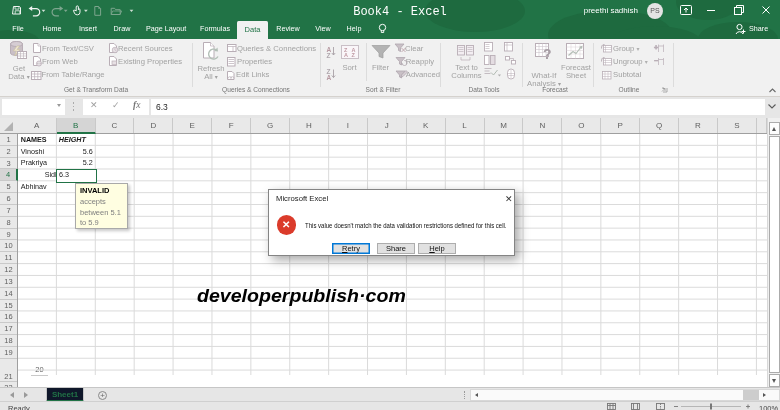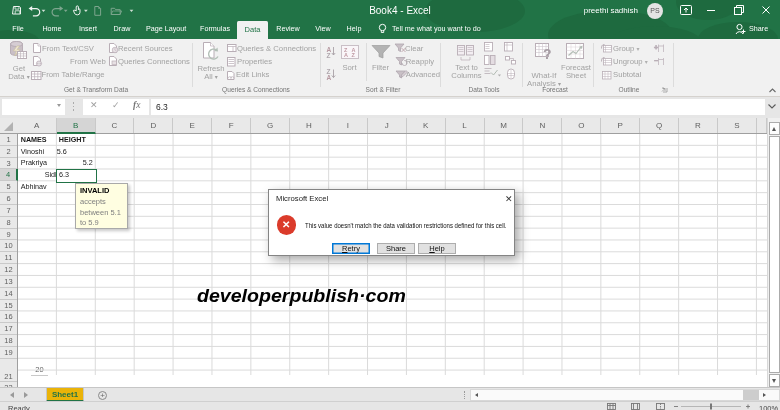--- a/index.html
+++ b/index.html
@@ -2,21 +2,21 @@
 <html><head>
 <meta charset="utf-8">
 <style>
 * { margin:0; padding:0; box-sizing:border-box; }
 html,body { width:780px; height:410px; overflow:hidden; }
 body { font-family:"Liberation Sans", sans-serif; position:relative; background:#fff; }
 
 
 #greenhead { position:absolute; top:0; left:0; width:780px; height:39px; background:#217346; overflow:hidden; }
 .blob { position:absolute; background:#1e6a3f; border-radius:50%; }
-#booktitle { position:absolute; top:5px; left:300px; width:200px; text-align:center; font-size:10px; color:#fff; }
+#booktitle { position:absolute; top:5px; left:300px; width:200px; text-align:center; font-size:12px; color:#fff;font-family:Liberation Mono, monospace; }
 .tab { position:absolute; top:21px; height:18px; font-size:7.2px; color:#fff; text-align:center; line-height:16px; white-space:nowrap; }
 #datatab { position:absolute; top:21px; left:237px; width:31px; height:18px; background:#f1f1f1; color:#217346; font-size:7.5px; text-align:center; line-height:17px; border-radius:1.5px 1.5px 0 0; }
 
 
 #ribbon { position:absolute; top:39px; left:0; width:780px; height:58px; background:#f1f1f1; border-bottom:1px solid #d5d2ce; }
 .rsep { position:absolute; top:4px; width:1px; height:44px; background:#dcdcdc; }
 .rlabel { position:absolute; top:47px; width:120px; font-size:6.6px; color:#757575; text-align:center; white-space:nowrap; }
 .rsmall { position:absolute; font-size:7.7px; color:#a2a2a2; white-space:nowrap; height:9px; line-height:9px; }
 .rbig { position:absolute; font-size:7.7px; color:#a2a2a2; text-align:center; white-space:nowrap; line-height:8.2px; }
 
@@ -104,21 +104,20 @@
   </div>
   <div class="tab" style="left:-2px;width:40px;">File</div>
   <div class="tab" style="left:32px;width:40px;">Home</div>
   <div class="tab" style="left:68px;width:40px;">Insert</div>
   <div class="tab" style="left:102px;width:40px;">Draw</div>
   <div class="tab" style="left:146px;width:40px;">Page Layout</div>
   <div class="tab" style="left:195px;width:40px;">Formulas</div>
   <div class="tab" style="left:268px;width:40px;">Review</div>
   <div class="tab" style="left:303px;width:40px;">View</div>
   <div class="tab" style="left:334px;width:40px;">Help</div>
-  <div class="tab" style="left:392px;width:120px;text-align:left;">Tell me what you want to do</div>
   <div class="tab" style="left:749px;width:26px;text-align:left;">Share</div>
   <svg width="780" height="39" style="position:absolute;top:0;left:0;">
     <g stroke="#fff" fill="none" stroke-width="1">
       <circle cx="382.5" cy="27.5" r="3.2"></circle>
       <path d="M381.3 30.5 v2 h2.4 v-2" stroke-width="0.9"></path>
       <circle cx="739.5" cy="27" r="2.6"></circle>
       <path d="M736 34 a3.8 3.8 0 0 1 7 0 M741.5 31.5 h4 M743.5 29.5 v4"></path>
     </g>
   </svg>
 </div>
@@ -128,24 +127,24 @@
   <div class="rsep" style="left:192px;"></div>
   <div class="rsep" style="left:320px;"></div>
   <div class="rsep" style="left:366px;height:38px;"></div>
   <div class="rsep" style="left:440px;"></div>
   <div class="rsep" style="left:522px;"></div>
   <div class="rsep" style="left:593px;"></div>
   <div class="rsep" style="left:673px;"></div>
 
   <div class="rbig" style="left:2px;top:26px;width:34px;">Get<br>Data <span style="font-size:6px;">▾</span></div>
   <div class="rsmall" style="left:42px;top:5px;">From Text/CSV</div>
-  <div class="rsmall" style="left:42px;top:18px;margin-left:28px;">From Web</div>
+  <div class="rsmall" style="left:42px;top:18px;">From Web</div>
   <div class="rsmall" style="left:41.5px;top:31px;">From Table/Range</div>
   <div class="rsmall" style="left:118px;top:5px;">Recent Sources</div>
-  <div class="rsmall" style="left:118px;top:18px;">Queries Connections</div>
+  <div class="rsmall" style="left:118px;top:18px;">Existing Properties</div>
   <div class="rlabel" style="left:36px;">Get &amp; Transform Data</div>
 
   <div class="rbig" style="left:191px;top:26px;width:40px;">Refresh<br>All <span style="font-size:6px;">▾</span></div>
   <div class="rsmall" style="left:237px;top:5px;">Queries &amp; Connections</div>
   <div class="rsmall" style="left:237px;top:18px;">Properties</div>
   <div class="rsmall" style="left:236px;top:31px;">Edit Links</div>
   <div class="rlabel" style="left:196px;">Queries &amp; Connections</div>
 
   <div class="rbig" style="left:333px;top:25px;width:33px;">Sort</div>
   <div class="rbig" style="left:364px;top:25px;width:33px;">Filter</div>
@@ -328,23 +327,23 @@
     <div class="rh" style="top:177.45px;height:11.83px;line-height:12px;">16</div>
     <div class="rh" style="top:189.28px;height:11.83px;line-height:12px;">17</div>
     <div class="rh" style="top:201.11px;height:11.83px;line-height:12px;">18</div>
     <div class="rh" style="top:212.94px;height:11.83px;line-height:12px;">19</div>
     <div class="rh" style="top:230px;height:11.83px;line-height:12px;margin-left:31px;">20</div>
     <div class="rh" style="top:236.60px;height:11.83px;line-height:12px;">21</div>
     <div class="rh" style="top:248.43px;height:11.83px;line-height:12px;">22</div>
   </div>
   <div id="cells">
     <div class="cell" style="left:2.7px;top:0.7px;font-weight:bold;">NAMES</div>
-    <div class="cell" style="left:40.7px;top:0.7px;font-weight:bold;">HEIGHT</div>
+    <div class="cell" style="left:40.7px;top:0.7px;font-weight:bold;font-style:italic;">HEIGHT</div>
     <div class="cell" style="left:2.7px;top:12.5px;">Vinoshi</div>
-    <div class="cell" style="left:38.65px;top:12.5px;width:36px;text-align:left;">5.6</div>
+    <div class="cell" style="left:38.65px;top:12.5px;width:36px;text-align:right;">5.6</div>
     <div class="cell" style="left:2.7px;top:24.3px;">Prakriya</div>
     <div class="cell" style="left:38.65px;top:24.3px;width:36px;text-align:right;">5.2</div>
     <div class="cell" style="left:2.7px;top:36.2px;padding-left:24px;">Sidharth</div>
     <div class="cell" style="left:2.7px;top:48px;">Abhinav</div>
     <div style="position:absolute;left:38px;top:35px;width:40.5px;height:13.5px;border:1.5px solid #217346;background:#fff;"></div>
     <div class="cell" style="left:41px;top:36.2px;">6.3</div>
   </div>
 </div>
 <div id="vscroll">
   <div class="sbtn" style="left:1px;top:4px;width:11px;height:13px;"></div>
@@ -364,21 +363,21 @@
   <div class="dbtn" style="left:63px;border:1px solid #0078d7;box-shadow:inset 0 0 0 0.5px #0078d7;"><u>R</u>etry</div>
   <div class="dbtn" style="left:108px;">Share</div>
   <div class="dbtn" style="left:149px;"><u>H</u>elp</div>
 </div>
 
 <div id="wm">developerpublish·com</div>
 
 <div id="tabbar">
   <div style="position:absolute;left:10px;top:4px;width:0;height:0;border-top:3px solid transparent;border-bottom:3px solid transparent;border-right:4px solid #9a9a9a;"></div>
   <div style="position:absolute;left:24px;top:4px;width:0;height:0;border-top:3px solid transparent;border-bottom:3px solid transparent;border-left:4px solid #9a9a9a;"></div>
-  <div style="position:absolute;left:46px;top:0px;width:38px;height:14px;background:#eab308;border-left:1px solid #c6c6c6;border-right:1px solid #c6c6c6;border-bottom:2px solid #217346;color:#217346;font-weight:bold;font-size:8px;text-align:center;line-height:13px;">Sheet1</div>
+  <div style="position:absolute;left:46px;top:0px;width:38px;height:14px;background:#0f172a;border-left:1px solid #c6c6c6;border-right:1px solid #c6c6c6;border-bottom:2px solid #217346;color:#217346;font-weight:bold;font-size:8px;text-align:center;line-height:13px;">Sheet1</div>
   <div style="position:absolute;left:98px;top:2.5px;width:9px;height:9px;border-radius:50%;border:1px solid #8a8a8a;color:#6a6a6a;font-size:8px;text-align:center;line-height:7px;">+</div>
   <div style="position:absolute;left:464px;top:3px;width:1.5px;height:8px;border-left:1.5px dotted #9a9a9a;"></div>
   <div style="position:absolute;left:470px;top:1px;width:310px;height:12px;background:#fafafa;border:1px solid #d8d8d8;"></div>
   <div style="position:absolute;left:475px;top:4.5px;width:0;height:0;border-top:2.5px solid transparent;border-bottom:2.5px solid transparent;border-right:3.5px solid #555;"></div>
   <div style="position:absolute;left:743px;top:2px;width:16px;height:10px;background:#cdcdcd;"></div>
   <div style="position:absolute;left:763px;top:4.5px;width:0;height:0;border-top:2.5px solid transparent;border-bottom:2.5px solid transparent;border-left:3.5px solid #555;"></div>
 </div>
 <div id="statusbar">
     <span style="position:absolute;left:8px;top:2px;">Ready</span>
   <span style="position:absolute;left:759px;top:1.5px;">100%</span>

